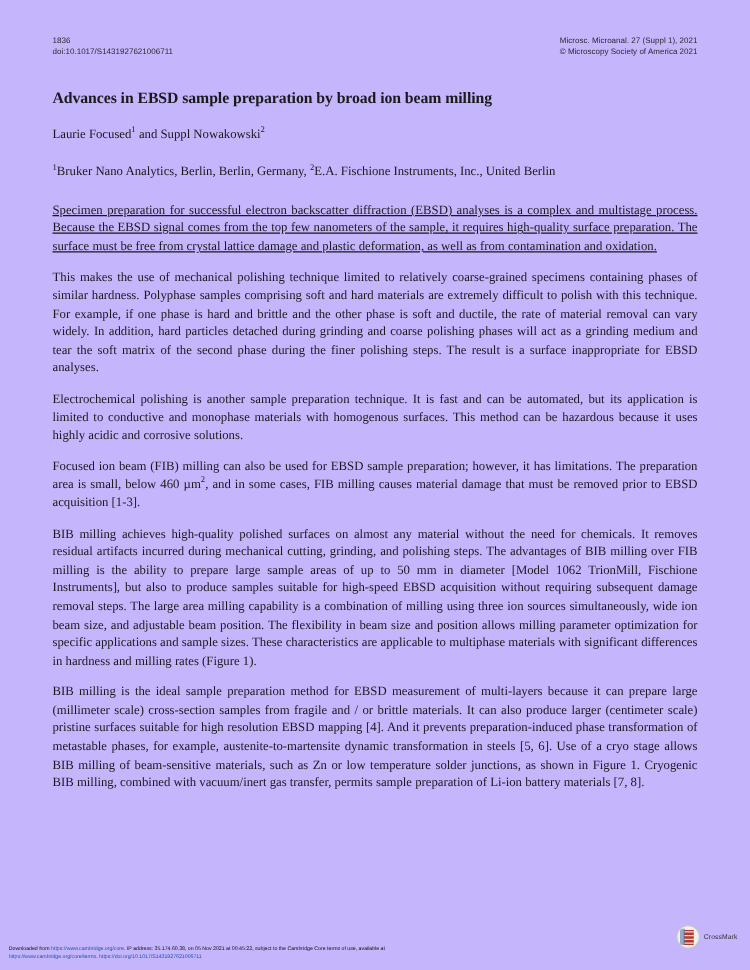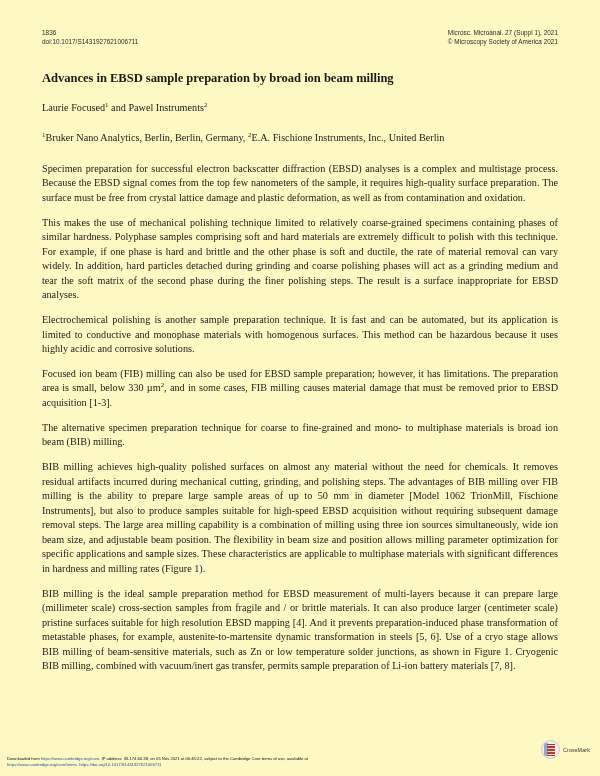--- a/index.html
+++ b/index.html
@@ -8,21 +8,21 @@
     background: #ffffff;
   }
   body {
     font-family: "Liberation Serif", "DejaVu Serif", serif;
     color: #1a1a1a;
   }
   .page {
     position: relative;
     width: 600px;
     height: 776px;
-    background: #fef9c3;
+    background: #c4b5fd;
     overflow: hidden;
     box-sizing: border-box;
   }
   .content {
     position: absolute;
     left: 42px;
     top: 28px;
     width: 516px;
   }
 
@@ -67,21 +67,21 @@
 
   
   .para {
     margin-top: 4px;
     font-size: 10.2px;
     line-height: 14.55px;
     text-align: justify;
     text-justify: inter-word;
     hyphens: none;
   }
-  .para:first-of-type { margin-top: 0; }
+  .para:first-of-type { margin-top: 0; text-decoration: underline; }
   #p1 { margin-top: 18px; }
 
   
   .footer {
     position: absolute;
     left: 7px;
     bottom: 8px;
     width: 586px;
     display: flex;
     justify-content: space-between;
@@ -166,34 +166,33 @@
       </div>
       <div class="right">
         <div>Microsc. Microanal. 27 (Suppl 1), 2021</div>
         <div>© Microscopy Society of America 2021</div>
       </div>
     </div>
 
     <div class="title">Advances in EBSD sample preparation by broad ion beam milling</div>
 
     <div class="authors">
-      <span>Laurie Focused</span><sup>1</sup><span> and </span><span>Pawel Instruments</span><sup>2</sup>
+      <span>Laurie Focused</span><sup>1</sup><span> and </span><span>Suppl Nowakowski</span><sup>2</sup>
     </div>
 
     <div class="affiliation">
       <sup>1</sup><span>Bruker Nano Analytics, Berlin, Berlin, Germany, </span><sup>2</sup><span>E.A. Fischione Instruments, Inc., United Berlin</span>
     </div>
 
     <p class="para" id="p1">Specimen preparation for successful electron backscatter diffraction (EBSD) analyses is a complex and multistage process. Because the EBSD signal comes from the top few nanometers of the sample, it requires high-quality surface preparation. The surface must be free from crystal lattice damage and plastic deformation, as well as from contamination and oxidation.</p>
     <p class="para">This makes the use of mechanical polishing technique limited to relatively coarse-grained specimens containing phases of similar hardness. Polyphase samples comprising soft and hard materials are extremely difficult to polish with this technique. For example, if one phase is hard and brittle and the other phase is soft and ductile, the rate of material removal can vary widely. In addition, hard particles detached during grinding and coarse polishing phases will act as a grinding medium and tear the soft matrix of the second phase during the finer polishing steps. The result is a surface inappropriate for EBSD analyses.</p>
     <p class="para">Electrochemical polishing is another sample preparation technique. It is fast and can be automated, but its application is limited to conductive and monophase materials with homogenous surfaces. This method can be hazardous because it uses highly acidic and corrosive solutions.</p>
 
-    <p class="para"><span>Focused ion beam (FIB) milling can also be used for EBSD sample preparation; however, it has limitations. The preparation area is small, below 330 </span><span>µm</span><sup>2</sup><span>, and in some cases, FIB milling causes material damage that must be removed prior to EBSD acquisition [1-3].</span></p>
-
-    <p class="para">The alternative specimen preparation technique for coarse to fine-grained and mono- to multiphase materials is broad ion beam (BIB) milling.</p>
+    <p class="para"><span>Focused ion beam (FIB) milling can also be used for EBSD sample preparation; however, it has limitations. The preparation area is small, below 460 </span><span>µm</span><sup>2</sup><span>, and in some cases, FIB milling causes material damage that must be removed prior to EBSD acquisition [1-3].</span></p>
+
     <p class="para">BIB milling achieves high-quality polished surfaces on almost any material without the need for chemicals. It removes residual artifacts incurred during mechanical cutting, grinding, and polishing steps. The advantages of BIB milling over FIB milling is the ability to prepare large sample areas of up to 50 mm in diameter [Model 1062 TrionMill, Fischione Instruments], but also to produce samples suitable for high-speed EBSD acquisition without requiring subsequent damage removal steps. The large area milling capability is a combination of milling using three ion sources simultaneously, wide ion beam size, and adjustable beam position. The flexibility in beam size and position allows milling parameter optimization for specific applications and sample sizes. These characteristics are applicable to multiphase materials with significant differences in hardness and milling rates (Figure 1).</p>
     <p class="para">BIB milling is the ideal sample preparation method for EBSD measurement of multi-layers because it can prepare large (millimeter scale) cross-section samples from fragile and / or brittle materials. It can also produce larger (centimeter scale) pristine surfaces suitable for high resolution EBSD mapping [4]. And it prevents preparation-induced phase transformation of metastable phases, for example, austenite-to-martensite dynamic transformation in steels [5, 6]. Use of a cryo stage allows BIB milling of beam-sensitive materials, such as Zn or low temperature solder junctions, as shown in Figure 1. Cryogenic BIB milling, combined with vacuum/inert gas transfer, permits sample preparation of Li-ion battery materials [7, 8].</p>
 
   </div>
 
   <div class="footer">
     <div class="footer-text">
       <div><span>Downloaded from </span><span class="lnk">https://www.cambridge.org/core</span><span>. IP address: 35.174.60.38, on 05 Nov 2021 at 00:45:22, subject to the Cambridge Core terms of use, available at</span></div>
       <div><span class="lnk">https://www.cambridge.org/core/terms</span><span>. </span><span class="lnk">https://doi.org/10.1017/S1431927621006711</span></div>
     </div>

